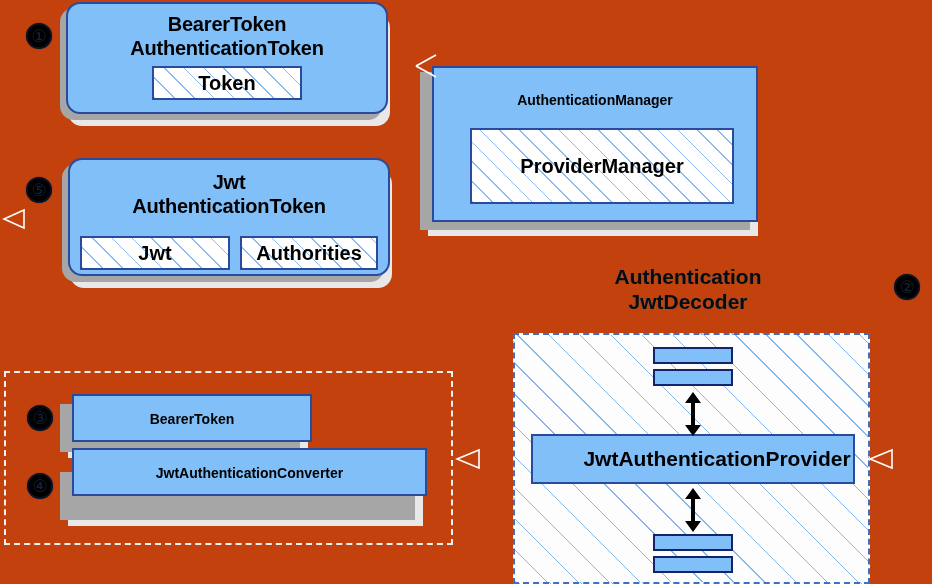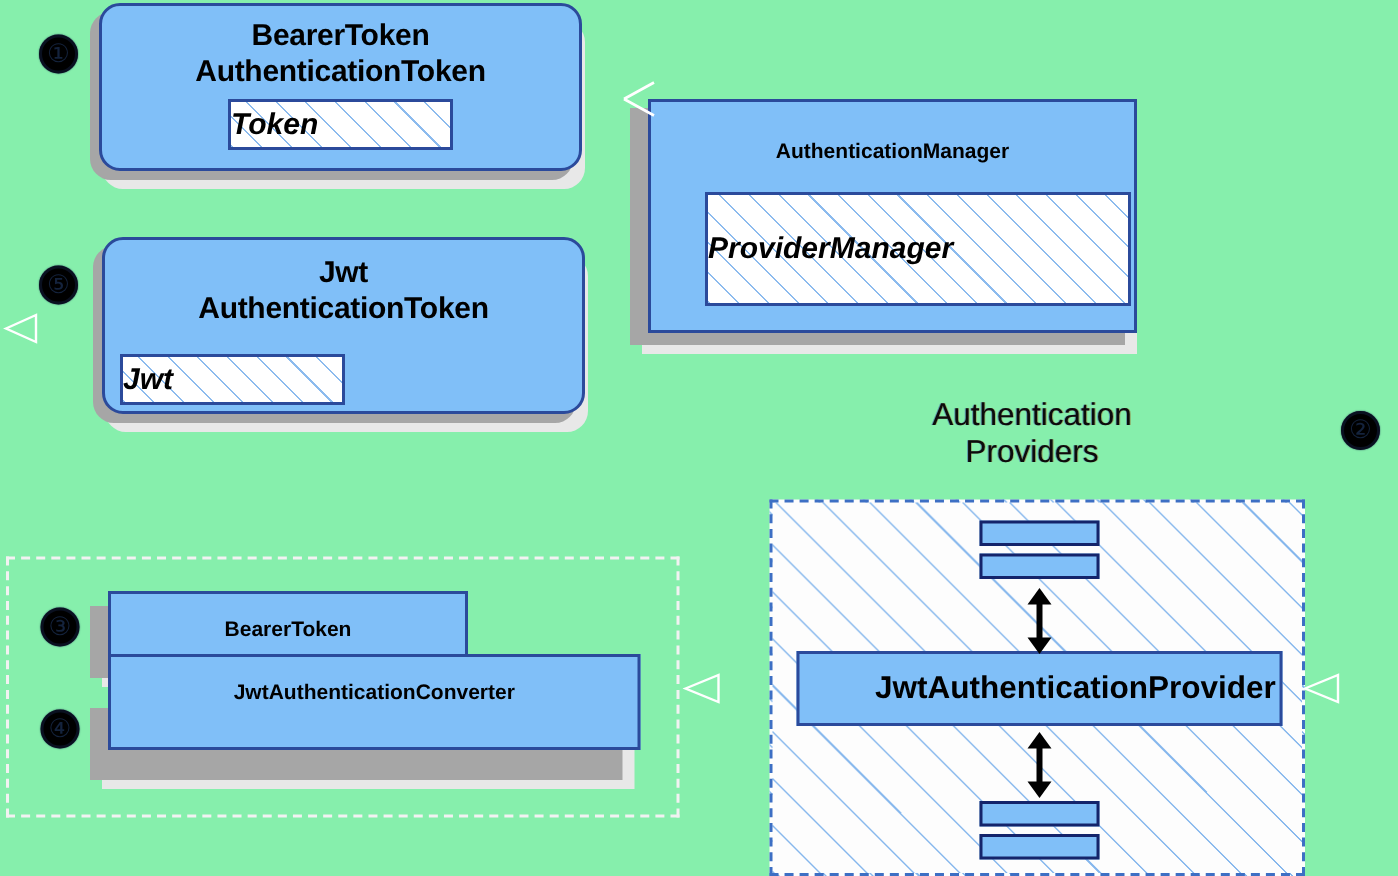--- a/index.html
+++ b/index.html
@@ -10,21 +10,21 @@
   body {
     width: 932px; height: 584px;
     position: relative;
     overflow: hidden;
     font-family: "Liberation Sans", sans-serif;
   }
   #stage {
     position: absolute;
     left: 0; top: 0;
     width: 932px; height: 584px;
-    background: #86efac;
+    background: #c2410c;
   }
 
   
   .shadow-far, .shadow-near {
     position: absolute;
     z-index: 1;
   }
   .shadow-far  { background: #e8e8e8; }
   .shadow-near { background: #a6a6a6; }
 
@@ -72,23 +72,22 @@
     background-color: #ffffff;
     background-image: repeating-linear-gradient(
       45deg,
       rgba(120,175,235,0.85) 0px,
       rgba(120,175,235,0.85) 1px,
       rgba(255,255,255,0) 1px,
       rgba(255,255,255,0) 14px
     );
     display: flex;
     align-items: center;
-    justify-content: flex-start;
+    justify-content: center;
     z-index: 4;
-    font-style: italic;
   }
   .hatch-box .hb-label {
     color: #000000;
     font-weight: bold;
     font-size: 20px;
     line-height: 22px;
     white-space: nowrap;
   }
 
   
@@ -125,21 +124,21 @@
       rgba(255,255,255,0) 1px,
       rgba(255,255,255,0) 22px
     );
     z-index: 2;
   }
   
   .dark-label {
     position: absolute;
     text-align: center;
     color: #0b0b0b;
-    font-weight: normal;
+    font-weight: bold;
     font-size: 21px;
     line-height: 25px;
     text-shadow:
        0.6px 0 0 rgba(150,110,40,0.55),
       -0.6px 0 0 rgba(60,90,170,0.55);
     z-index: 5;
   }
 
   
   .stub-bar {
@@ -178,46 +177,49 @@
   <div class="shadow-near" style="left:62px; top:164px; width:322px; height:118px; border-radius:14px;"></div>
 
   <div class="card-round" style="left:68px; top:158px; width:322px; height:118px;">
     <div class="card-title" style="top:10px;">
       <span>Jwt</span>
       <span class="l2">AuthenticationToken</span>
     </div>
     <div class="hatch-box" style="left:10px; top:76px; width:150px; height:34px;">
       <span class="hb-label">Jwt</span>
     </div>
+    <div class="hatch-box" style="left:170px; top:76px; width:138px; height:34px;">
+      <span class="hb-label">Authorities</span>
+    </div>
   </div>
 
   <div class="step-circle" style="left:26px; top:177px;">⑤</div>
 
   <svg class="arrowhead" style="left:2px; top:206px;" width="26" height="26" viewBox="0 0 26 26">
     <path d="M2 13 L22 4 L22 22 Z" fill="none" stroke="#ffffff" stroke-width="1.6"></path>
   </svg>
 
   <div class="shadow-far" style="left:428px; top:78px; width:330px; height:158px;"></div>
   <div class="shadow-near" style="left:420px; top:72px; width:330px; height:158px;"></div>
 
   <div class="card-square" style="left:432px; top:66px; width:326px; height:156px;">
     <div class="card-title" style="top:20px;">AuthenticationManager</div>
-    <div class="hatch-box" style="left:36px; top:60px; width:284px; height:76px;">
+    <div class="hatch-box" style="left:36px; top:60px; width:264px; height:76px;">
       <span class="hb-label">ProviderManager</span>
     </div>
   </div>
 
   <svg class="connector" style="left:386px; top:52px;" width="54" height="42" viewBox="0 0 54 42">
     <path d="M30 14 L50 3" fill="none" stroke="#ffffff" stroke-width="1.8"></path>
     <path d="M30 14 L50 25" fill="none" stroke="#ffffff" stroke-width="1.8"></path>
   </svg>
 
   <div class="dark-label" style="left:571px; top:264px; width:234px;">
     <span>Authentication</span><br>
-    <span>Providers</span>
+    <span>JwtDecoder</span>
   </div>
 
   <div class="step-circle" style="left:894px; top:274px;">②</div>
 
   <div class="group-hatched" style="left:513px; top:333px; width:357px; height:251px;">
   </div>
 
   <div class="stub-bar" style="left:653px; top:347px; width:80px; height:17px;"></div>
   <div class="stub-bar" style="left:653px; top:369px; width:80px; height:17px;"></div>
 
@@ -250,21 +252,21 @@
 
   <div class="shadow-far" style="left:68px; top:410px; width:240px; height:48px;"></div>
   <div class="shadow-near" style="left:60px; top:404px; width:240px; height:48px;"></div>
   <div class="card-square" style="left:72px; top:394px; width:240px; height:48px;">
     <div class="card-title" style="top:11px;">BearerToken</div>
   </div>
   <div class="step-circle" style="left:27px; top:405px;">③</div>
 
   <div class="shadow-far" style="left:68px; top:478px; width:355px; height:48px;"></div>
   <div class="shadow-near" style="left:60px; top:472px; width:355px; height:48px;"></div>
-  <div class="card-square" style="left:72px; top:436px; width:355px; height:64px;">
+  <div class="card-square" style="left:72px; top:448px; width:355px; height:48px;">
     <div class="card-title" style="top:11px;">JwtAuthenticationConverter</div>
   </div>
   <div class="step-circle" style="left:27px; top:473px;">④</div>
 
   <svg class="arrowhead" style="left:455px; top:445px;" width="28" height="28" viewBox="0 0 28 28">
     <path d="M2 14 L24 5 L24 23 Z" fill="none" stroke="#ffffff" stroke-width="1.6"></path>
   </svg>
 
 </div>
 

